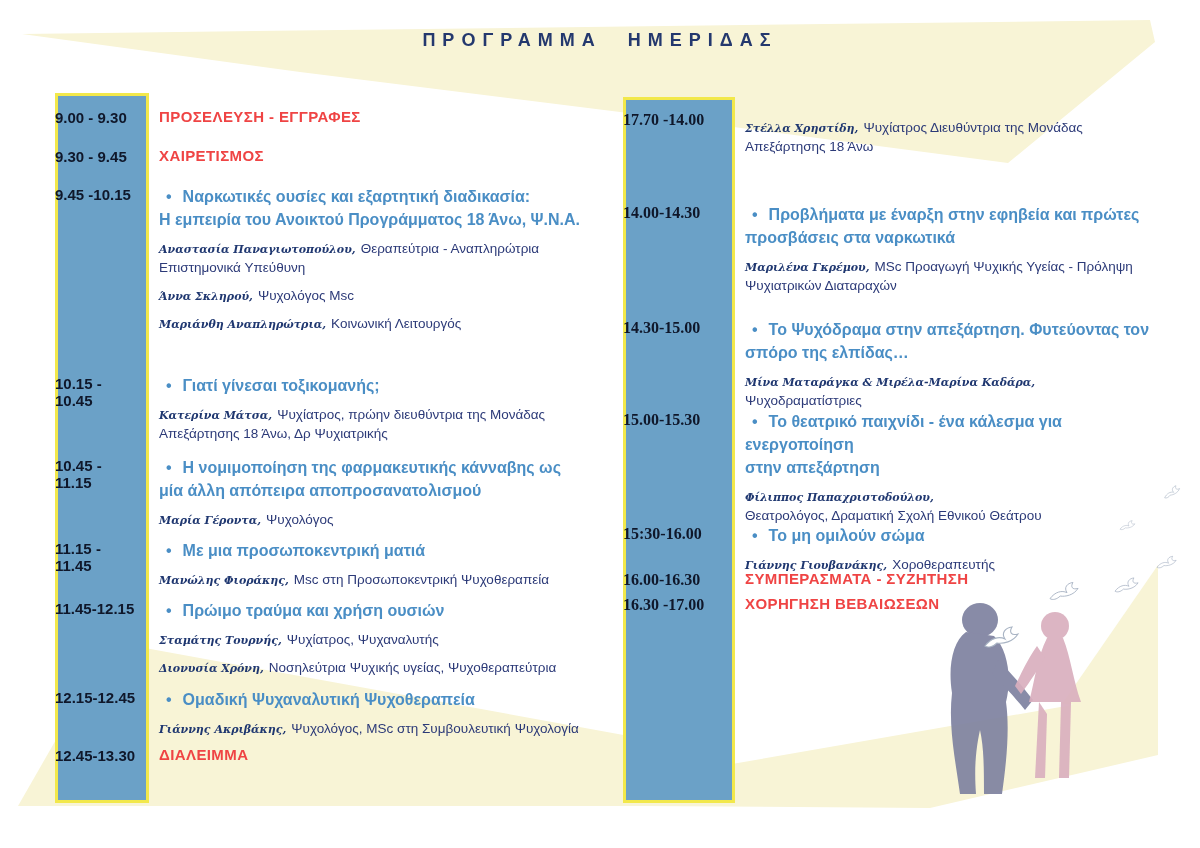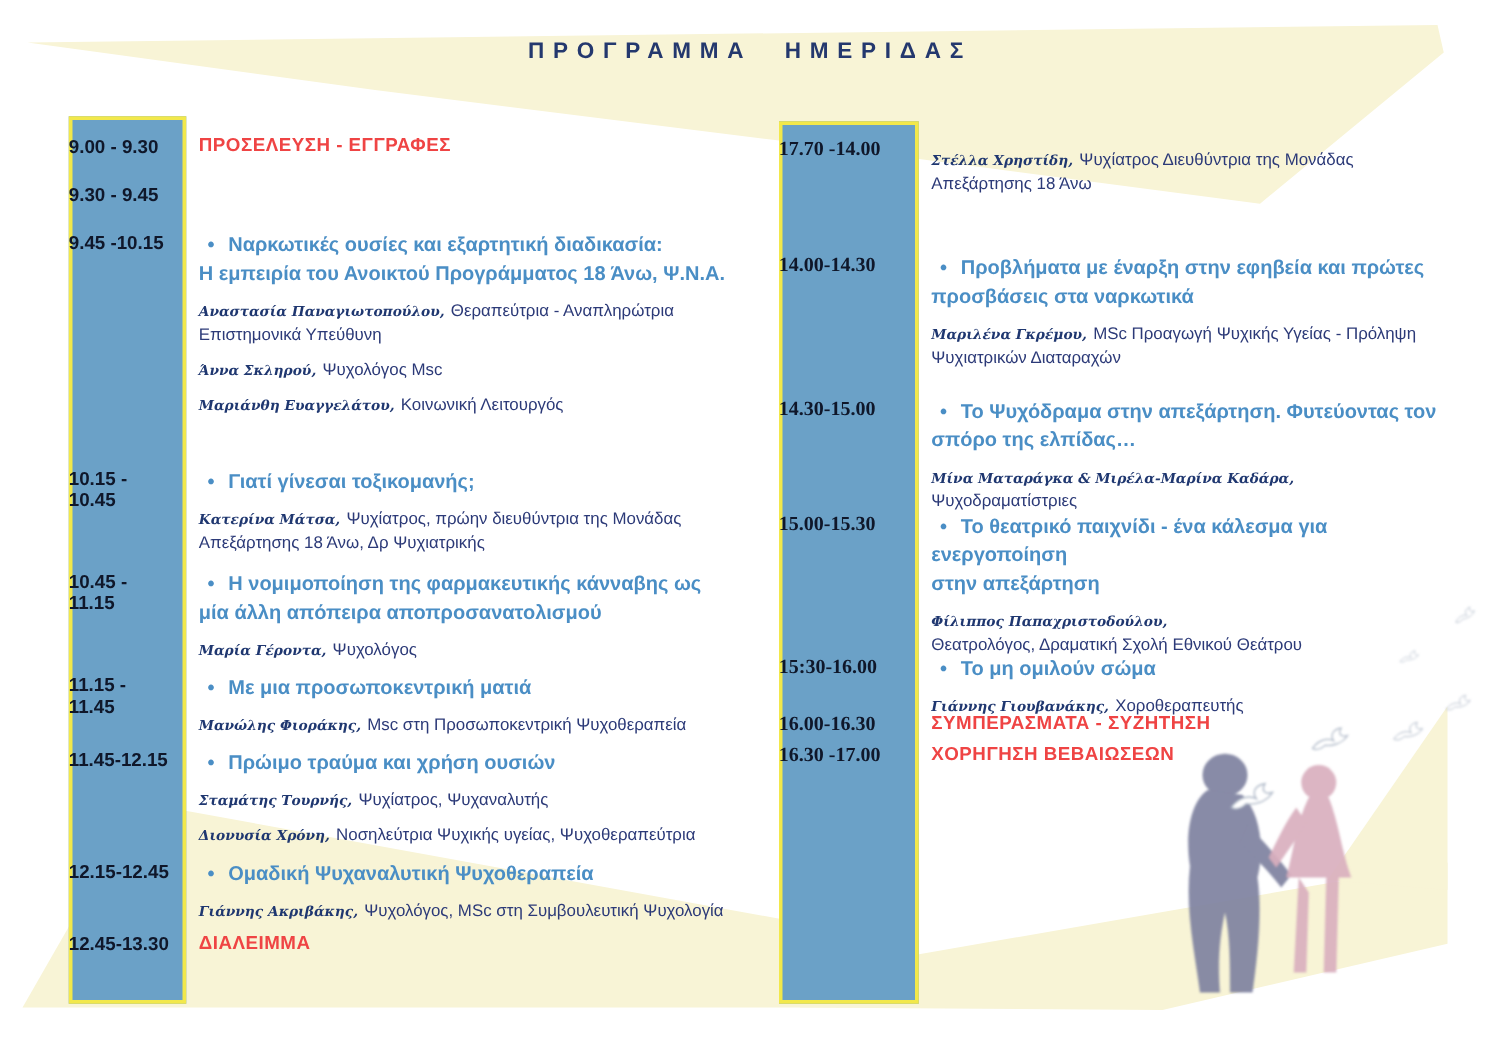--- a/index.html
+++ b/index.html
@@ -81,30 +81,31 @@
   <div class="col col-left">
     <div class="bar"></div>
 
     <div class="row" style="top:15px">
       <span class="time">9.00 - 9.30</span>
       <div class="content"><span class="header">ΠΡΟΣΕΛΕΥΣΗ - ΕΓΓΡΑΦΕΣ</span></div>
     </div>
 
     <div class="row" style="top:54px">
       <span class="time">9.30 - 9.45</span>
+      <div class="content"><span class="header">ΧΑΙΡΕΤΙΣΜΟΣ</span></div>
     </div>
 
     <div class="row" style="top:92px">
       <span class="time">9.45 -10.15</span>
       <div class="content">
         <div class="stitle"><span class="bullet">•</span><span class="t">Ναρκωτικές ουσίες και εξαρτητική διαδικασία:
 Η εμπειρία του Ανοικτού Προγράμματος 18 Άνω, Ψ.Ν.Α.</span></div>
         <div class="speaker"><span class="sname">Αναστασία Παναγιωτοπούλου,</span><span class="srole">Θεραπεύτρια - Αναπληρώτρια Επιστημονικά Υπεύθυνη</span></div>
         <div class="speaker"><span class="sname">Άννα Σκληρού,</span><span class="srole">Ψυχολόγος Msc</span></div>
-        <div class="speaker"><span class="sname">Μαριάνθη Ευαγγελάτου,</span><span class="srole">Κοινωνική Λειτουργός</span></div>
+        <div class="speaker"><span class="sname">Μαριάνθη Αναπληρώτρια,</span><span class="srole">Κοινωνική Λειτουργός</span></div>
       </div>
     </div>
 
     <div class="row" style="top:281px">
       <span class="time">10.15 - 10.45</span>
       <div class="content">
         <div class="stitle"><span class="bullet">•</span><span class="t">Γιατί γίνεσαι τοξικομανής;</span></div>
         <div class="speaker"><span class="sname">Κατερίνα Μάτσα,</span><span class="srole">Ψυχίατρος, πρώην διευθύντρια της Μονάδας Απεξάρτησης 18 Άνω, Δρ Ψυχιατρικής</span></div>
       </div>
     </div>

